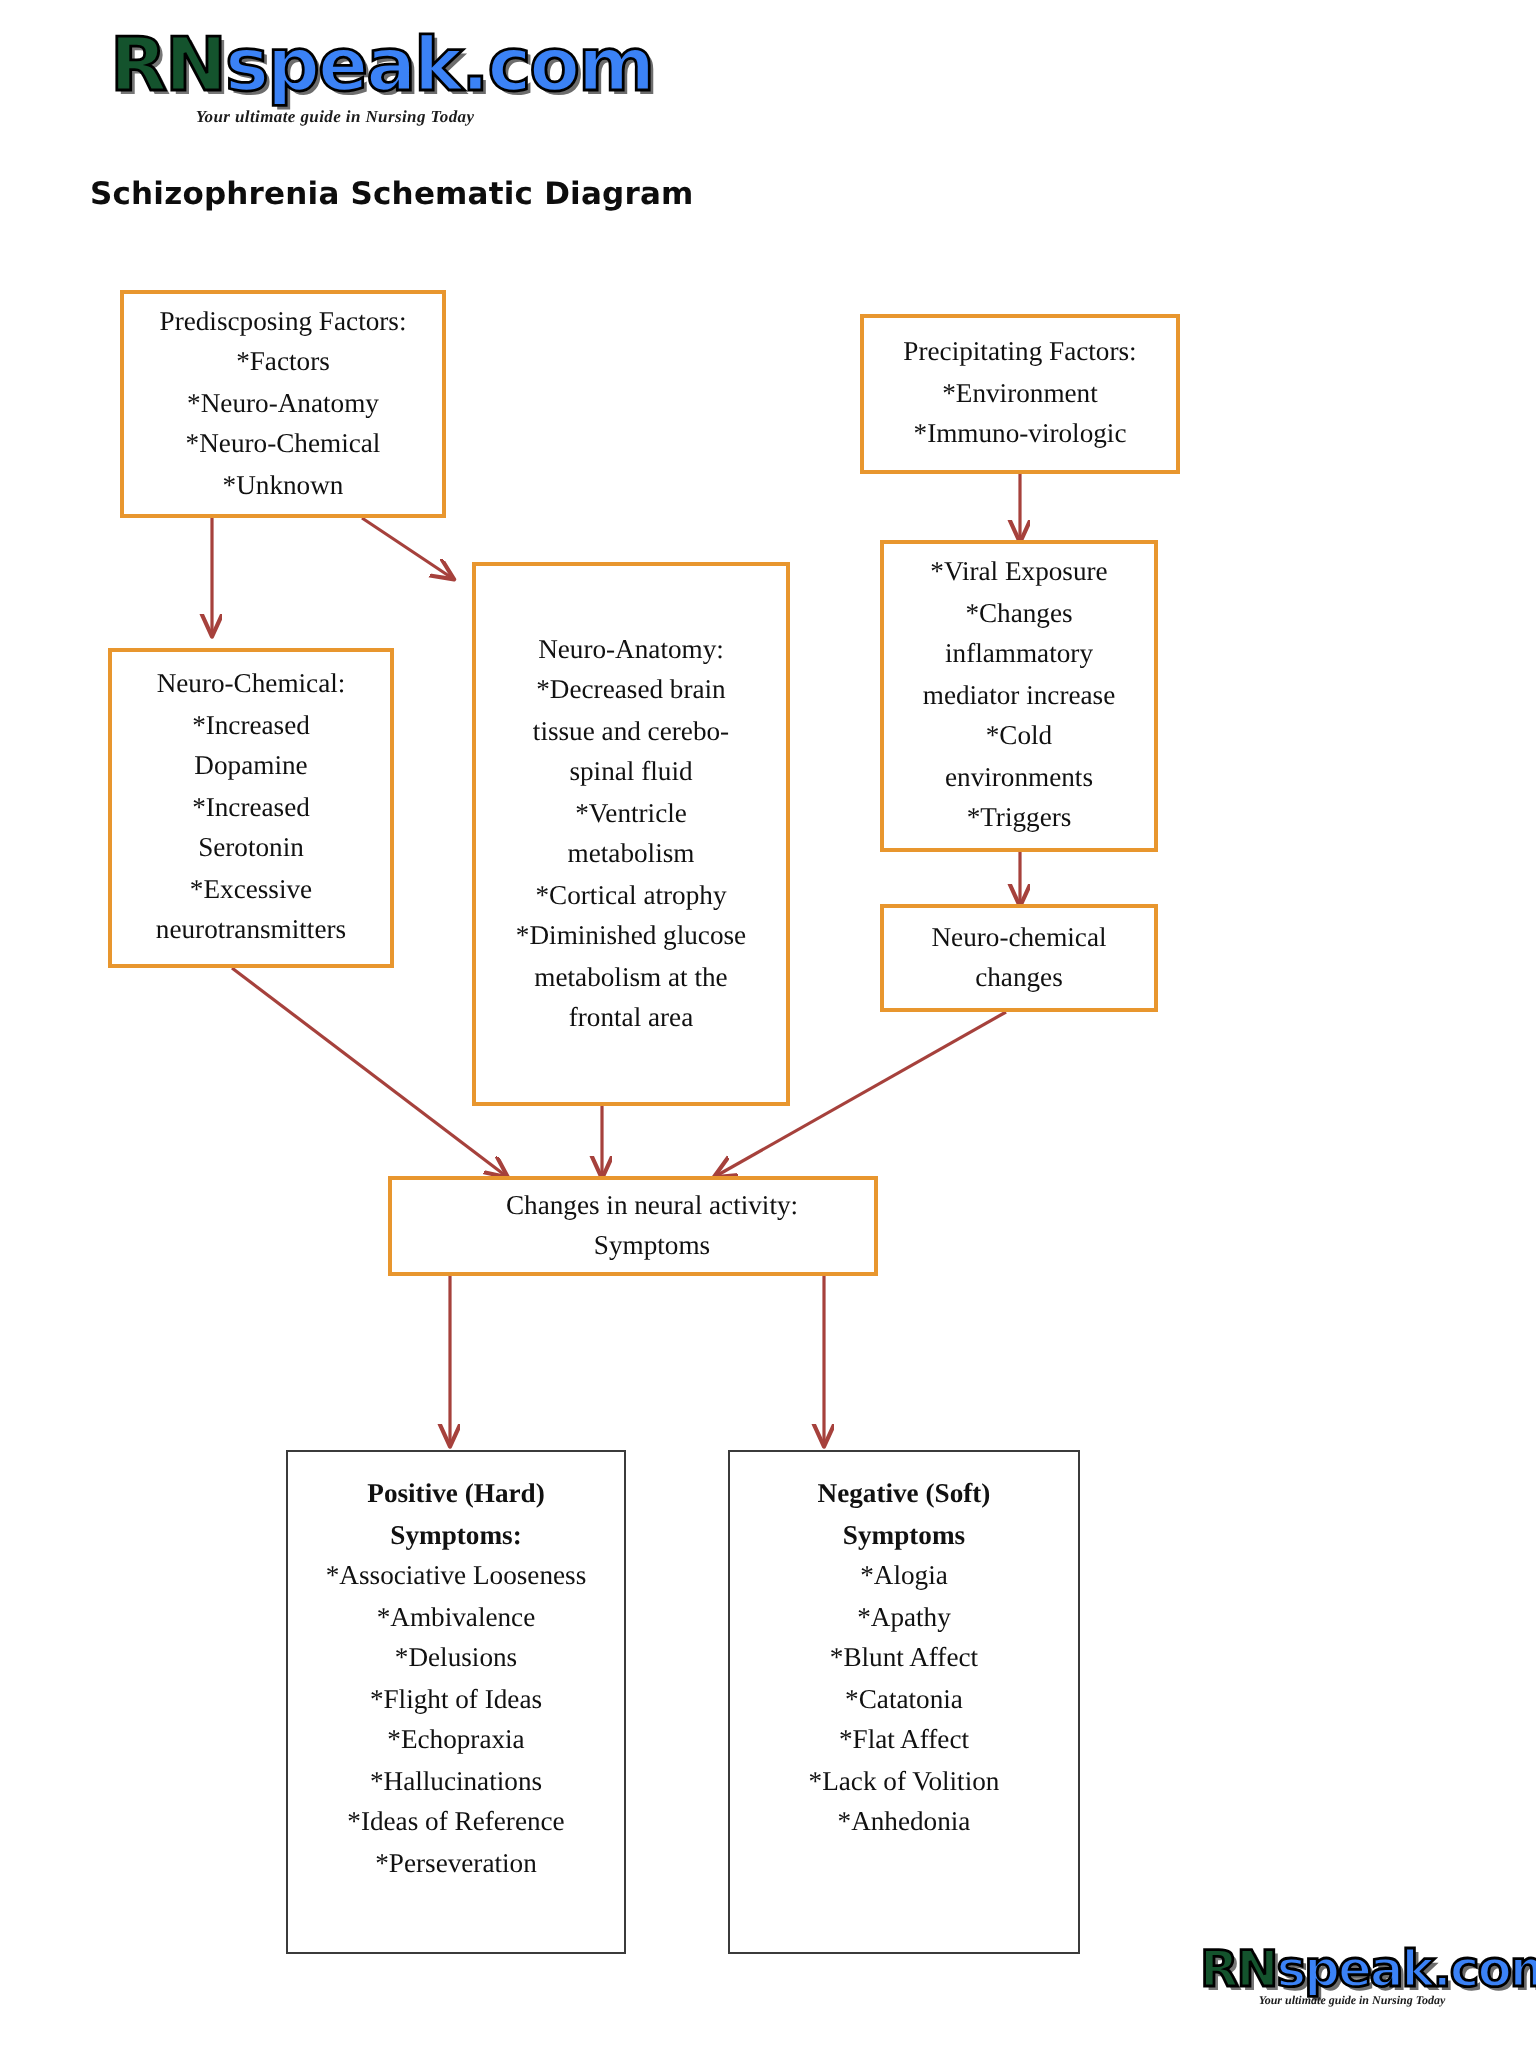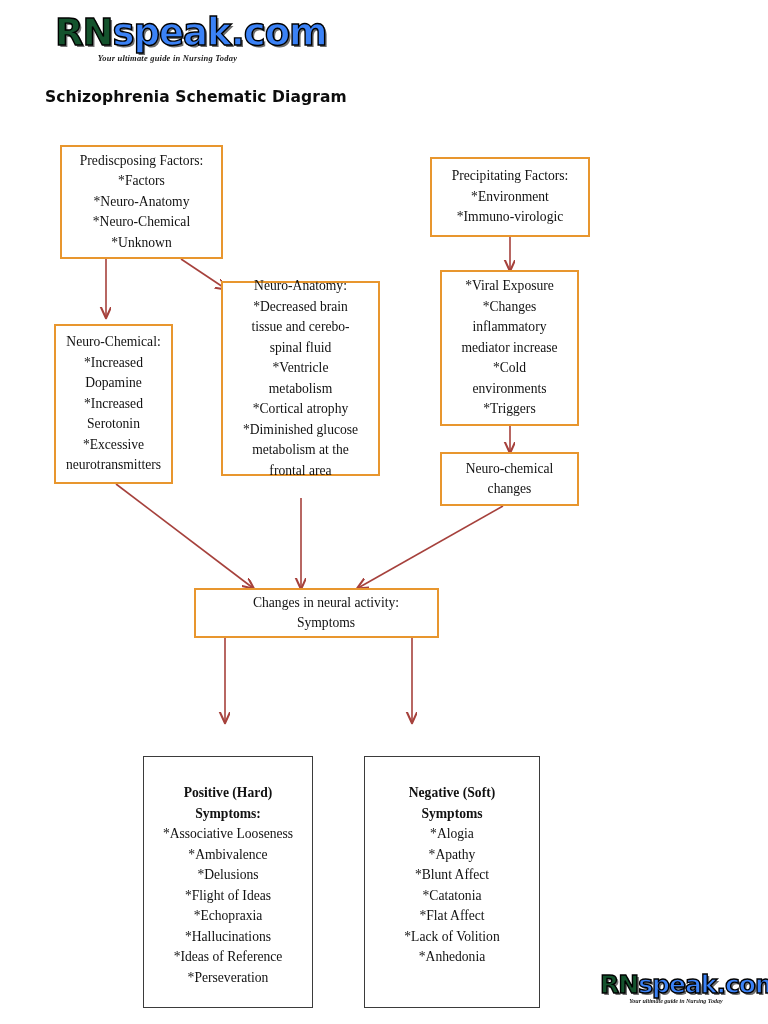--- a/index.html
+++ b/index.html
@@ -88,21 +88,21 @@
     justify-content: center;
     text-align: left;
     font-size: 13.6px;
     line-height: 20.5px;
     color: #111111;
     padding: 2px 4px;
     z-index: 3;
   }
   .node.orange { border: 2.5px solid #e8962e; }
   .node.black  { border: 1.5px solid #3b3b3b; }
-  .node.top-aligned { justify-content: flex-start; padding-top: 26px; margin-top: 31px; }
+  .node.top-aligned { justify-content: flex-start; padding-top: 11px; }
   .node .line { display: block; white-space: nowrap; }
   .node .hdr { font-weight: bold; font-family: "Liberation Serif", serif; }
 
   
   #arrows {
     position: absolute;
     left: 0; top: 0;
     width: 768px; height: 1024px;
     z-index: 1;
     pointer-events: none;
@@ -153,31 +153,31 @@
   <span class="line">*Neuro-Chemical</span>
   <span class="line">*Unknown</span>
 </div>
 
 <div class="node orange" style="left:430px; top:157px; width:160px; height:80px;">
   <span class="line">Precipitating Factors:</span>
   <span class="line">*Environment</span>
   <span class="line">*Immuno-virologic</span>
 </div>
 
-<div class="node orange" style="left:54px; top:324px; width:119px; height:160px;">
+<div class="node orange" style="left:54px; top:324px; width:143px; height:160px;">
   <span class="line">Neuro-Chemical:</span>
   <span class="line">*Increased</span>
   <span class="line">Dopamine</span>
   <span class="line">*Increased</span>
   <span class="line">Serotonin</span>
   <span class="line">*Excessive</span>
   <span class="line">neurotransmitters</span>
 </div>
 
-<div class="node orange" style="left:221px; top:281px; width:159px; height:195px;">
+<div class="node orange" style="left:236px; top:281px; width:159px; height:272px;">
   <span class="line">Neuro-Anatomy:</span>
   <span class="line">*Decreased brain</span>
   <span class="line">tissue and cerebo-</span>
   <span class="line">spinal fluid</span>
   <span class="line">*Ventricle</span>
   <span class="line">metabolism</span>
   <span class="line">*Cortical atrophy</span>
   <span class="line">*Diminished glucose</span>
   <span class="line">metabolism at the</span>
   <span class="line">frontal area</span>

